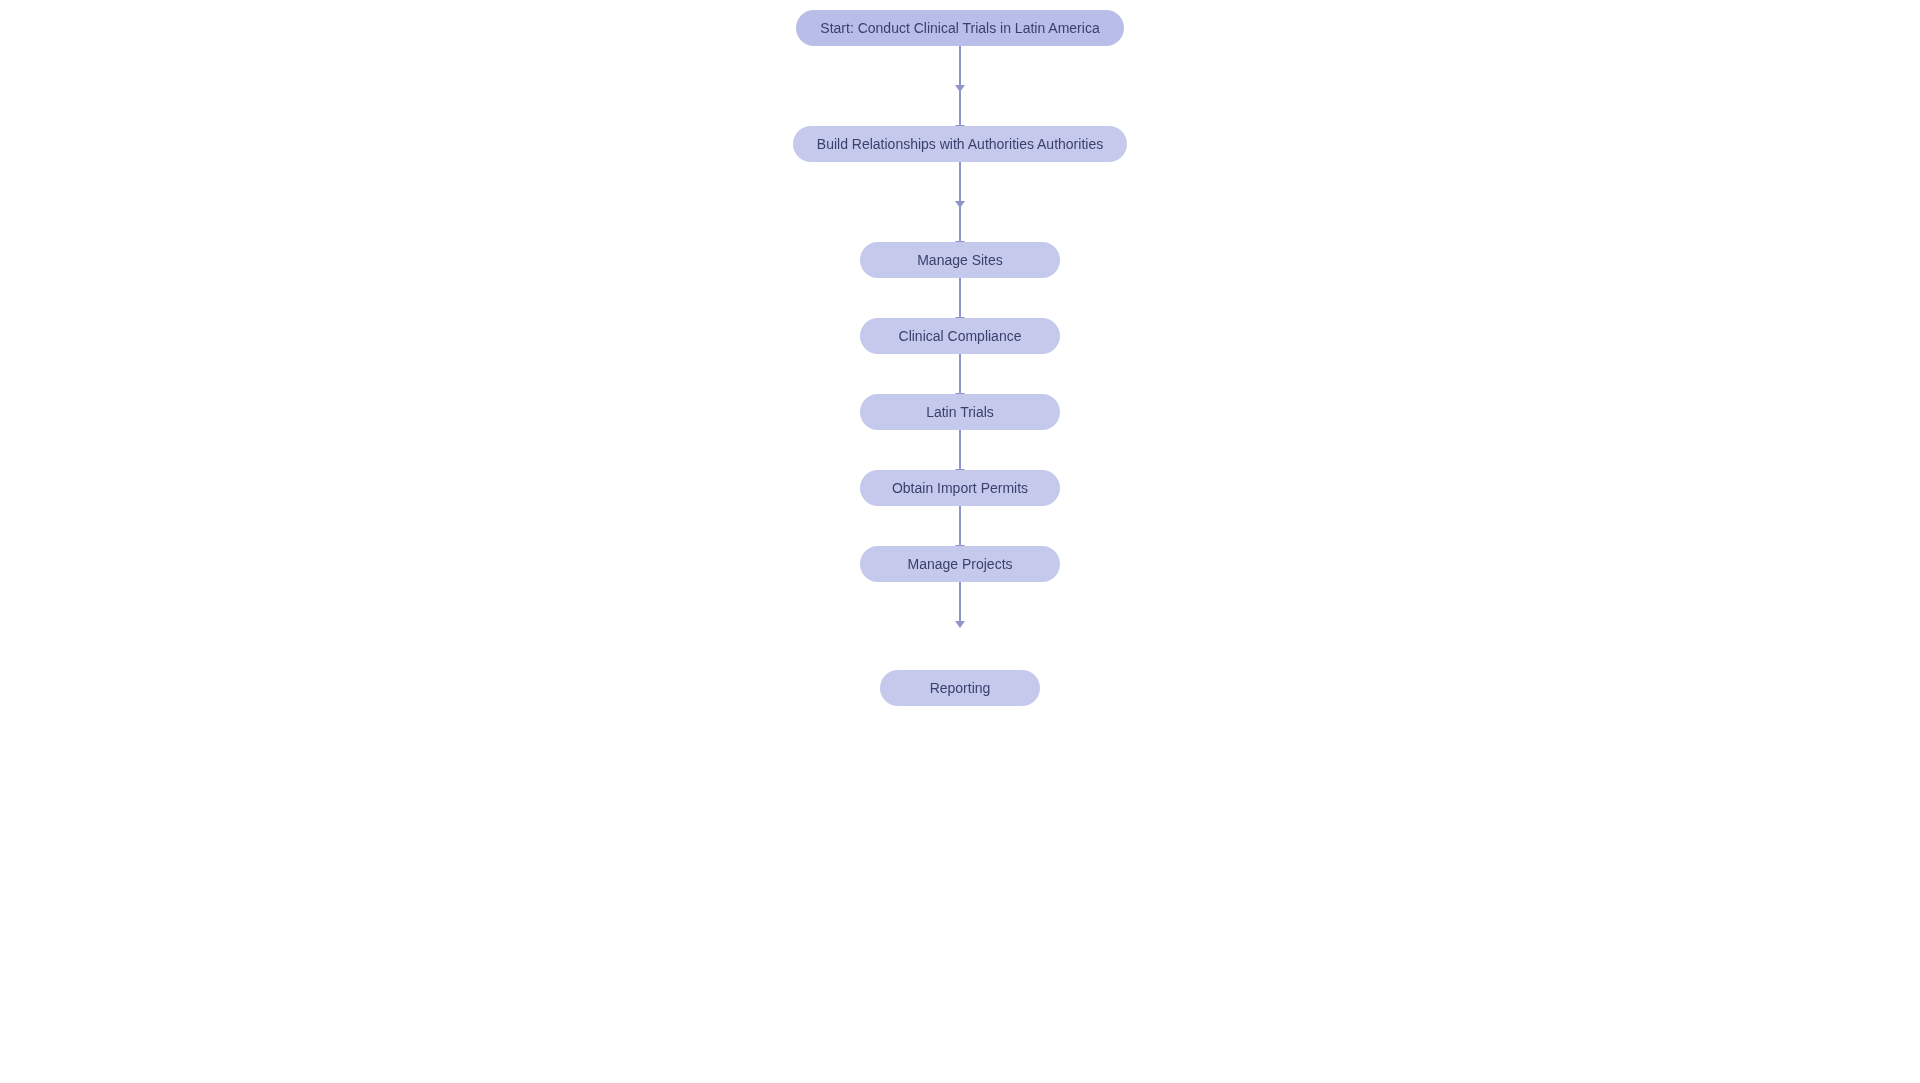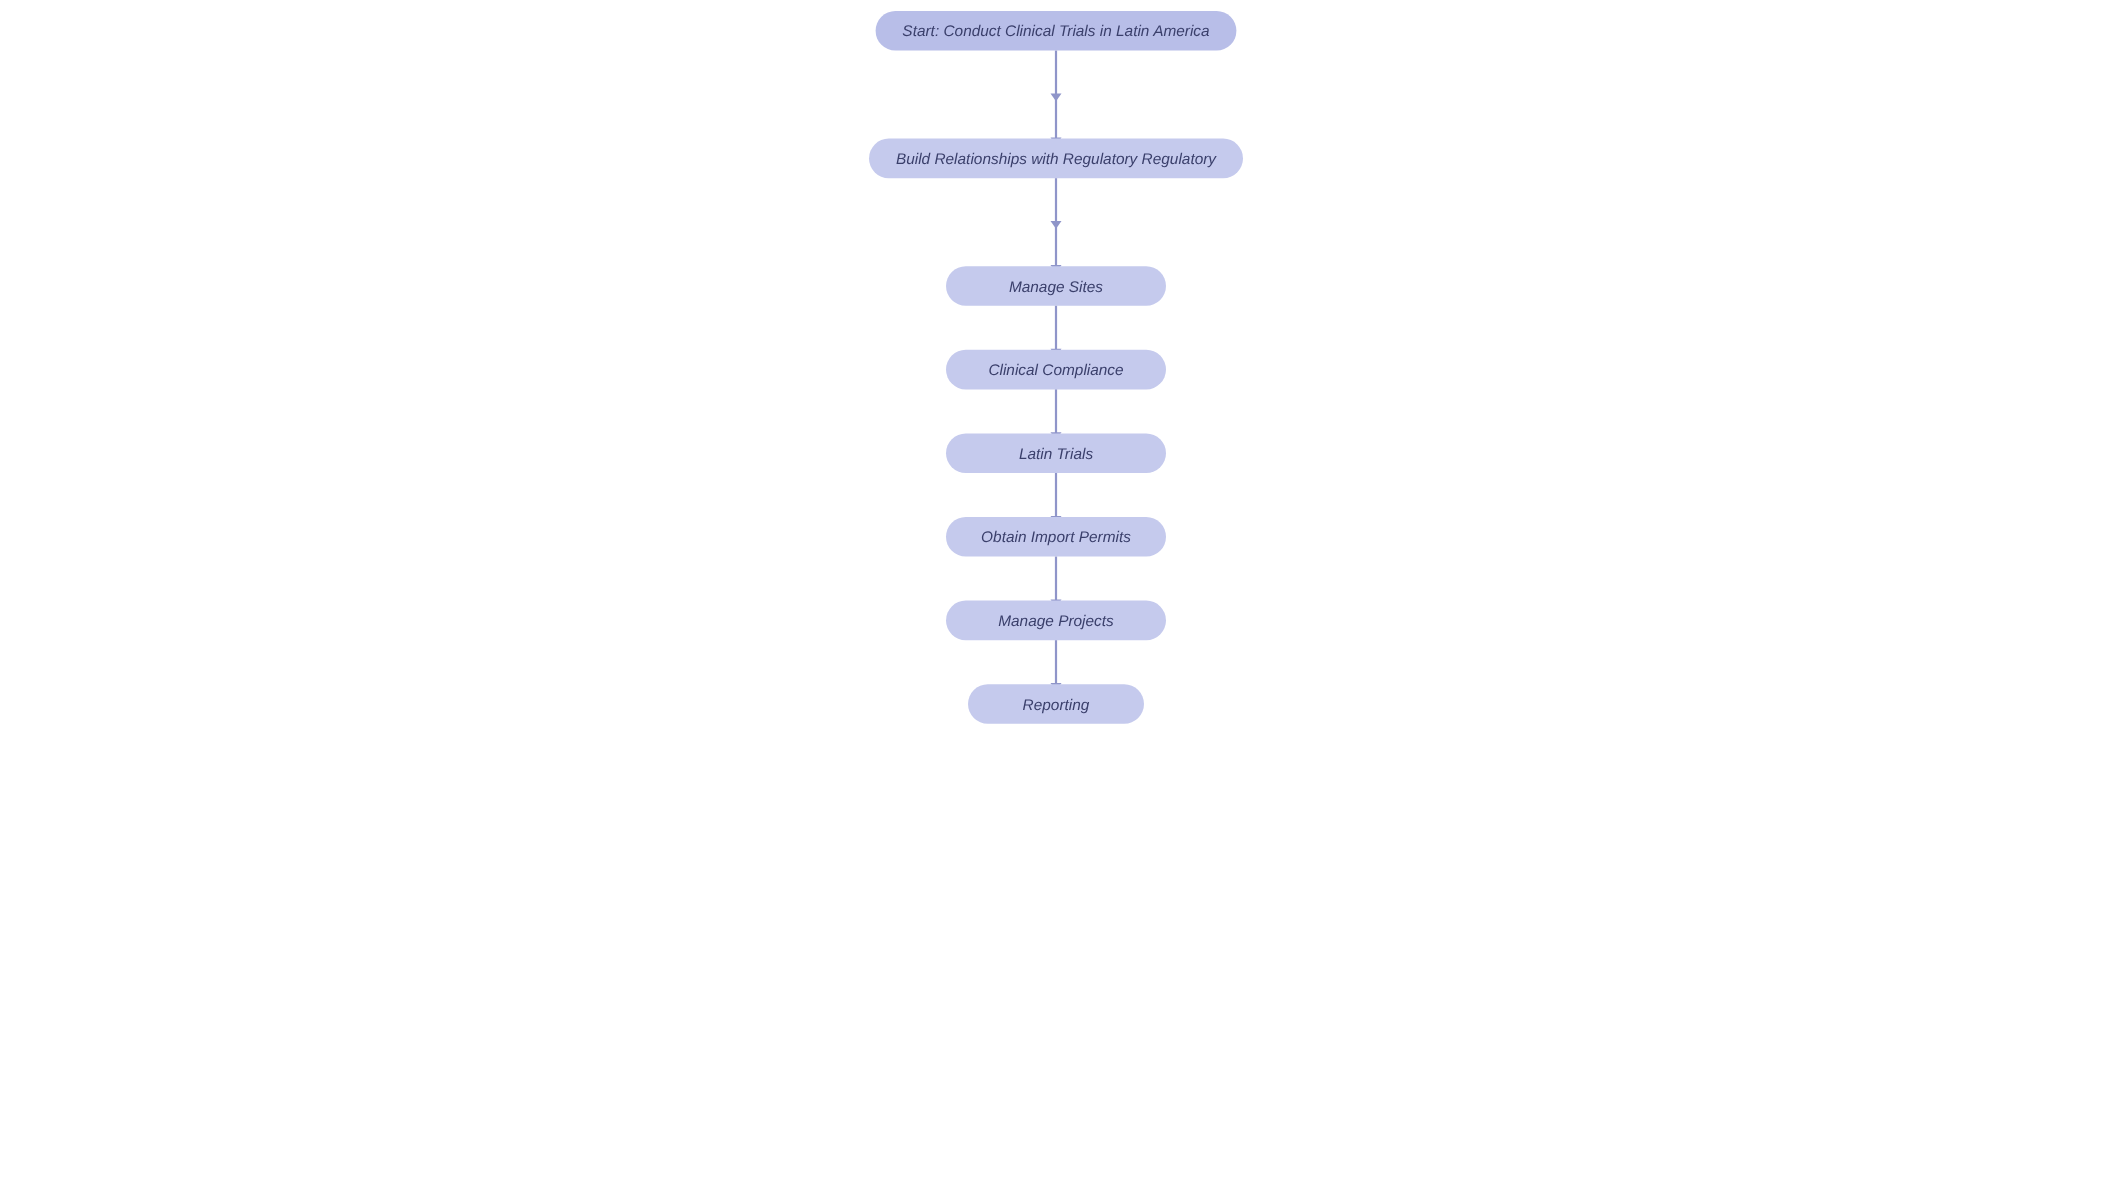--- a/index.html
+++ b/index.html
@@ -1,19 +1,18 @@
 <!DOCTYPE html>
 <html><head>
   <meta charset="utf-8">
   <style>
     * {
       margin: 0;
       padding: 0;
       box-sizing: border-box;
-      font-style: italic;
     }
 
     body {
       width: 1920px;
       height: 1083px;
       background: #ffffff;
       font-family: -apple-system, BlinkMacSystemFont, 'Segoe UI', Arial, sans-serif;
       overflow: hidden;
     }
 
@@ -48,20 +47,21 @@
     .flow-node.wide {
       min-width: 260px;
     }
 
     .flow-node.medium {
       min-width: 200px;
     }
 
     .flow-node.narrow {
       min-width: 160px;
+      margin-top: 48px;
     }
 
     .connector {
       width: 2px;
       height: 40px;
       background-color: #8f95c9;
       position: relative;
     }
 
     .connector::after {
@@ -85,21 +85,21 @@
   <div class="flow-node start-node wide">
     <span>Start: Conduct Clinical Trials in Latin America</span>
   </div>
 
   <div class="connector"></div>
 
 
   <div class="connector"></div>
 
   <div class="flow-node wide">
-    <span>Build Relationships with Regulatory Regulatory</span>
+    <span>Build Relationships with Authorities Authorities</span>
   </div>
 
   <div class="connector"></div>
 
 
   <div class="connector"></div>
 
   <div class="flow-node medium">
     <span>Manage Sites</span>
   </div>

